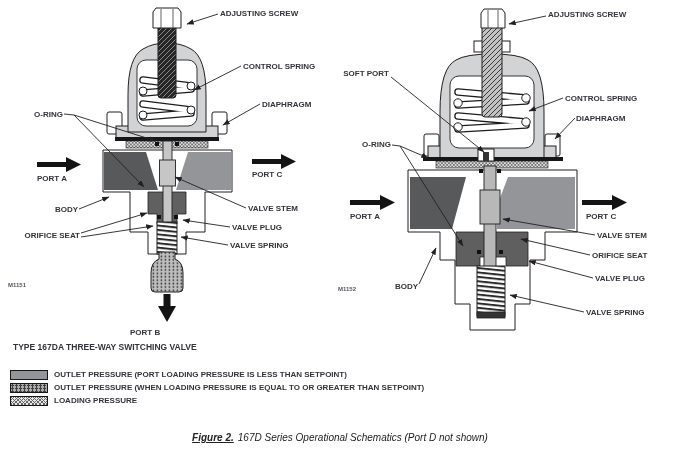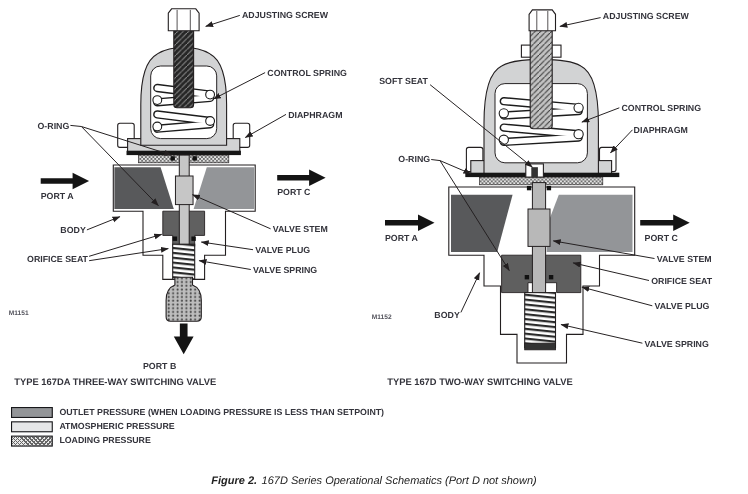--- a/index.html
+++ b/index.html
@@ -32,21 +32,21 @@
     background-color:#E8E8E8;
     background-image:
       repeating-linear-gradient(45deg,#666 0,#666 .8px,transparent .8px,transparent 2.6px),
       repeating-linear-gradient(-45deg,#666 0,#666 .8px,transparent .8px,transparent 2.6px);
   }
   .legend-label{font-size:8px;font-weight:bold;color:#33333b;white-space:nowrap;}
   .fig-caption{
     position:absolute;left:0;top:432px;width:680px;text-align:center;
     font-size:10px;font-style:italic;color:#222;white-space:nowrap;
   }
-  .fig-caption b{margin-right:4px;}
+  .fig-caption b{margin-right:4px;text-decoration:underline;}
 </style>
 </head>
 <body>
 
 <div class="canvas">
 
 <svg width="680" height="449" viewBox="0 0 680 449">
   <defs>
     <marker id="arr" markerWidth="9" markerHeight="8" refX="7.5" refY="3" orient="auto">
       <path d="M0,0 L8,3 L0,6 Z" fill="#231f20"></path>
@@ -232,42 +232,41 @@
 <div class="lbl" style="right:602px;top:205px">BODY</div>
 <div class="lbl" style="right:600px;top:231px">ORIFICE SEAT</div>
 <div class="lbl" style="left:248px;top:204px">VALVE STEM</div>
 <div class="lbl" style="left:232px;top:223px">VALVE PLUG</div>
 <div class="lbl" style="left:230px;top:241px">VALVE SPRING</div>
 <div class="lbl" style="left:130px;top:328px;width:74px;">PORT B</div>
 <div class="code" style="left:8px;top:282px">M1151</div>
 <div class="vtitle" style="left:13px;top:342px">TYPE 167DA THREE-WAY SWITCHING VALVE</div>
 
 <div class="lbl" style="left:548px;top:10px">ADJUSTING SCREW</div>
-<div class="lbl" style="right:291px;top:69px">SOFT SEAT</div>
+<div class="lbl" style="right:291px;top:69px">SOFT PORT</div>
 <div class="lbl" style="left:565px;top:94px">CONTROL SPRING</div>
 <div class="lbl" style="left:576px;top:114px">DIAPHRAGM</div>
 <div class="lbl" style="right:289px;top:140px">O-RING</div>
 <div class="lbl" style="left:350px;top:212px">PORT A</div>
 <div class="lbl" style="left:586px;top:212px">PORT C</div>
 <div class="lbl" style="left:597px;top:231px">VALVE STEM</div>
 <div class="lbl" style="left:592px;top:251px">ORIFICE SEAT</div>
 <div class="lbl" style="left:595px;top:274px">VALVE PLUG</div>
 <div class="lbl" style="left:586px;top:308px">VALVE SPRING</div>
 <div class="lbl" style="right:262px;top:282px">BODY</div>
 <div class="code" style="left:338px;top:286px">M1152</div>
-<div class="vtitle" style="left:352px;top:342px">TYPE 167D TWO-WAY SWITCHING VALVE</div>
 
 <div class="legend">
   <div class="legend-row">
     <div class="sw sw-outlet-low"></div>
-    <span class="legend-label">OUTLET PRESSURE (WHEN LOADING PRESSURE IS LESS THAN SETPOINT)</span>
+    <span class="legend-label">OUTLET PRESSURE (PORT LOADING PRESSURE IS LESS THAN SETPOINT)</span>
   </div>
   <div class="legend-row">
-    <div class="sw sw-atmospheric"></div>
-    <span class="legend-label">ATMOSPHERIC PRESSURE</span>
+    <div class="sw sw-outlet-high"></div>
+    <span class="legend-label">OUTLET PRESSURE (WHEN LOADING PRESSURE IS EQUAL TO OR GREATER THAN SETPOINT)</span>
   </div>
   <div class="legend-row">
     <div class="sw sw-loading"></div>
     <span class="legend-label">LOADING PRESSURE</span>
   </div>
 </div>
 
 <div class="fig-caption">
   <b>Figure 2.</b><span>167D Series Operational Schematics (Port D not shown)</span>
 </div>

